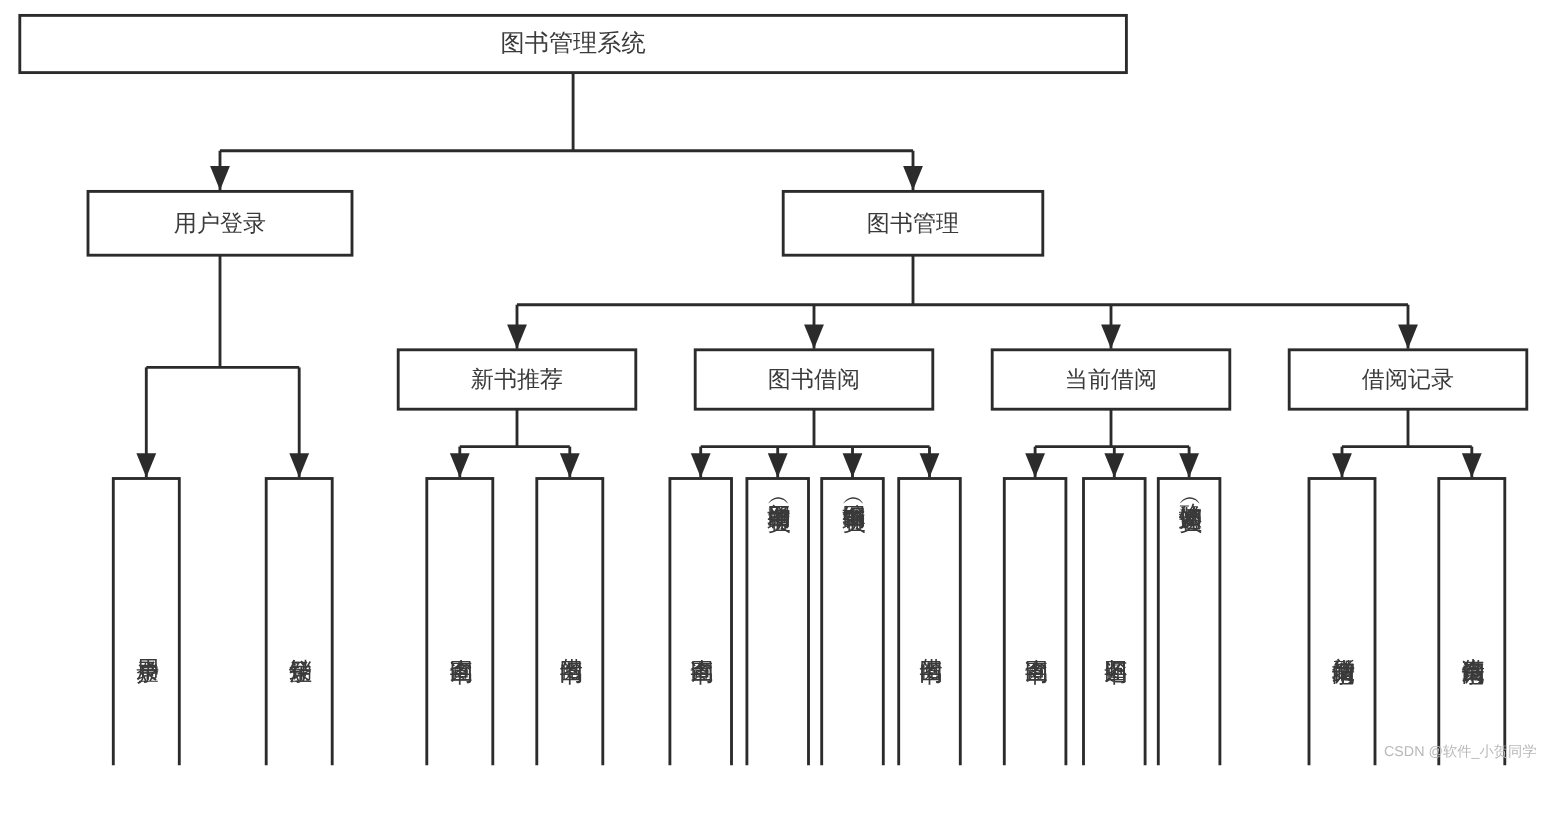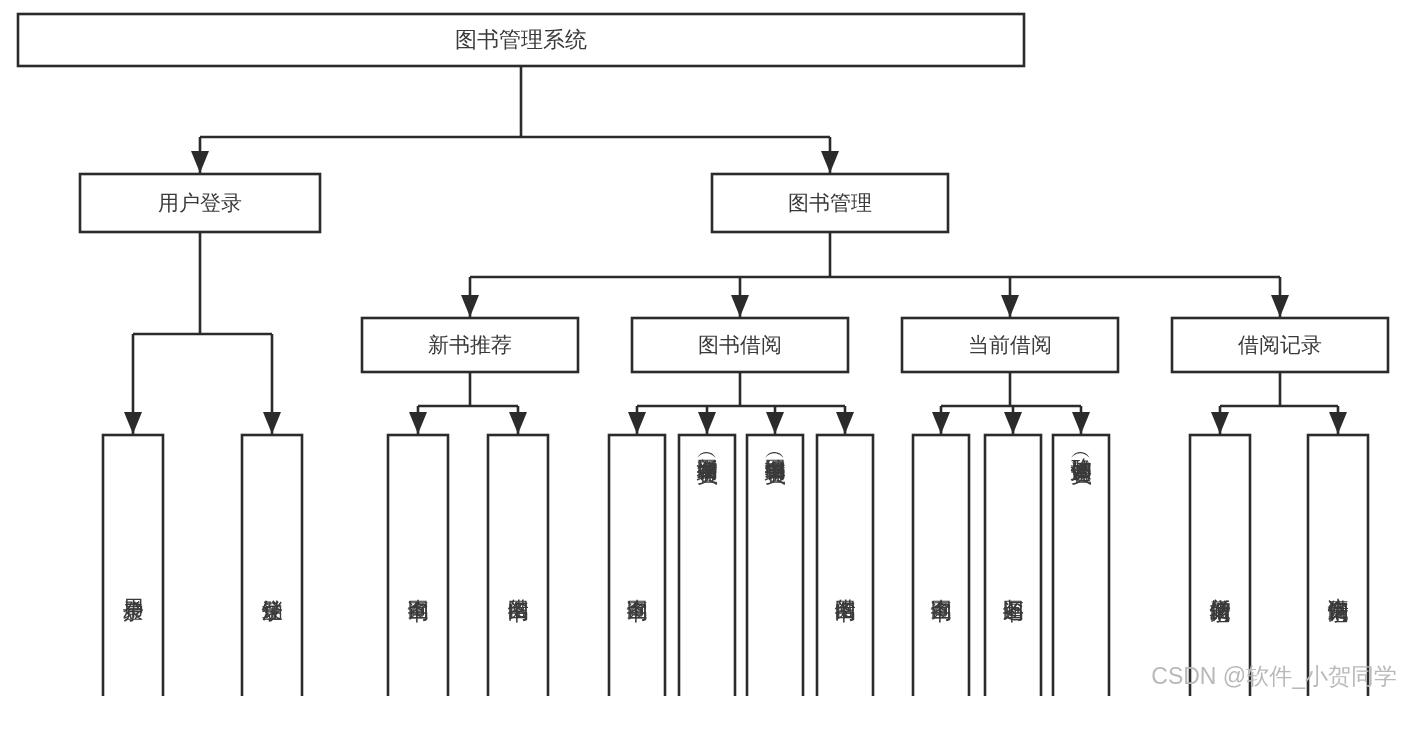--- a/index.html
+++ b/index.html
@@ -70,21 +70,21 @@
     color: #3a3a3a;
     letter-spacing: 1px;
     white-space: nowrap;
     text-align: center;
   }
   .watermark {
     position: absolute;
     right: 8px;
     bottom: 4px;
     font-family: "Liberation Sans", "DejaVu Sans", sans-serif;
-    font-size: 23px;
+    font-size: 13px;
     color: #b9b9b9;
     white-space: nowrap;
     user-select: none;
   }
 </style>
 </head>
 <body>
 
 <div id="diagram-root">
 

